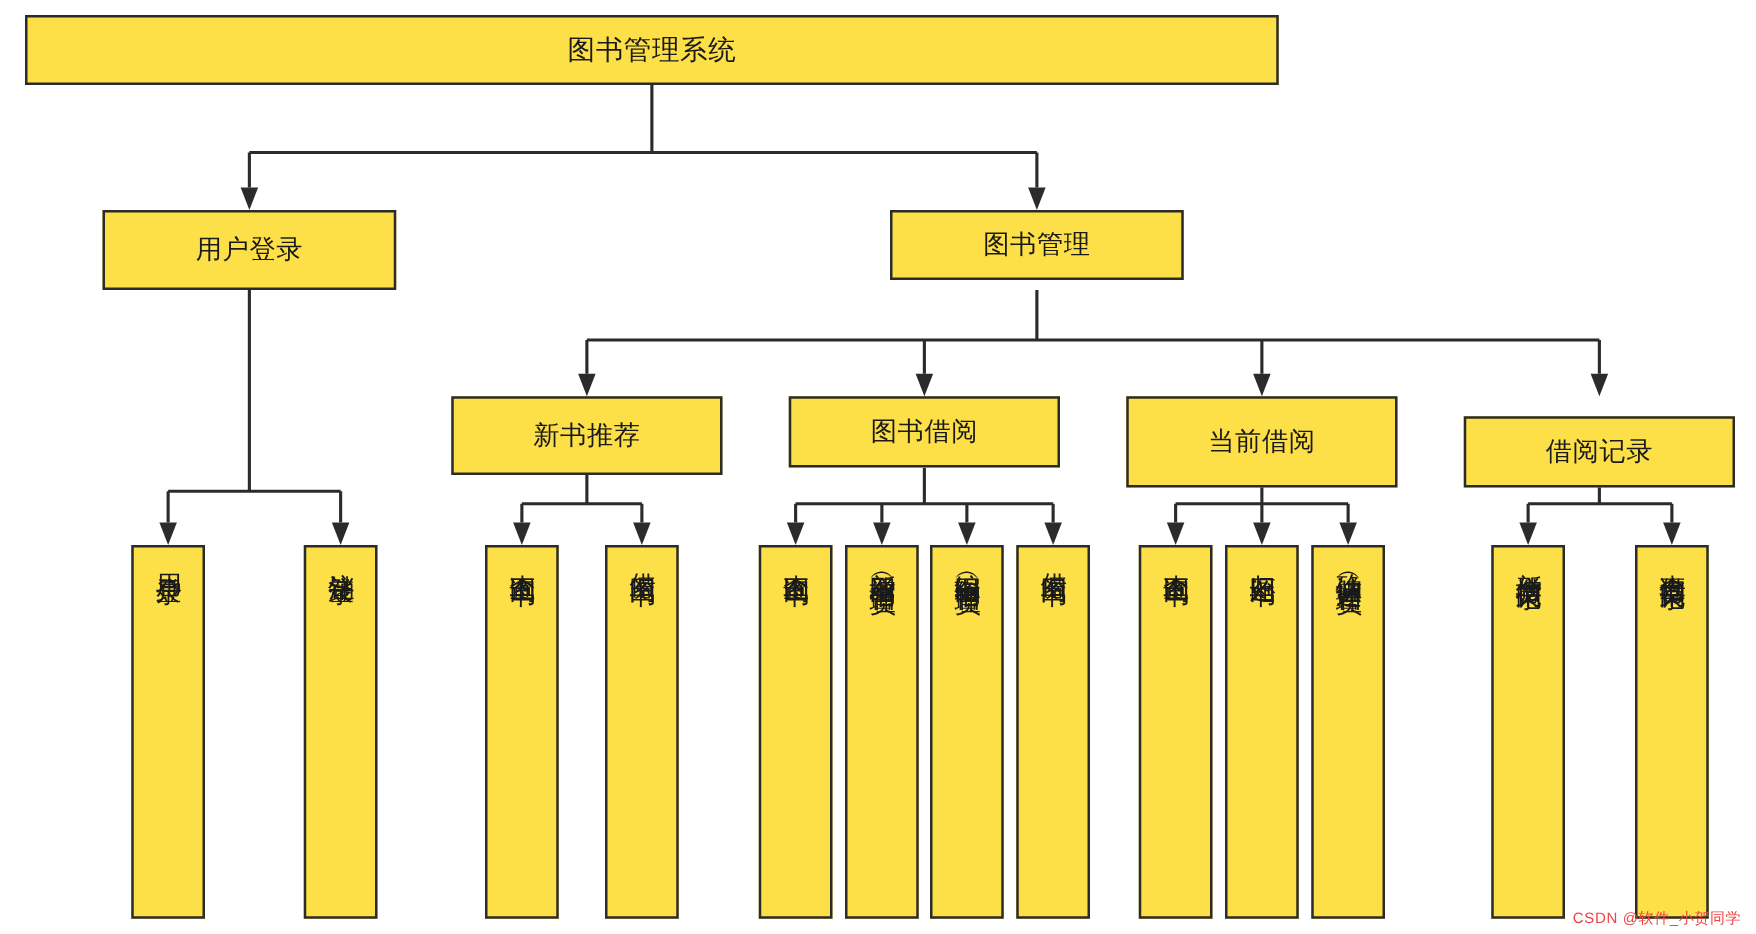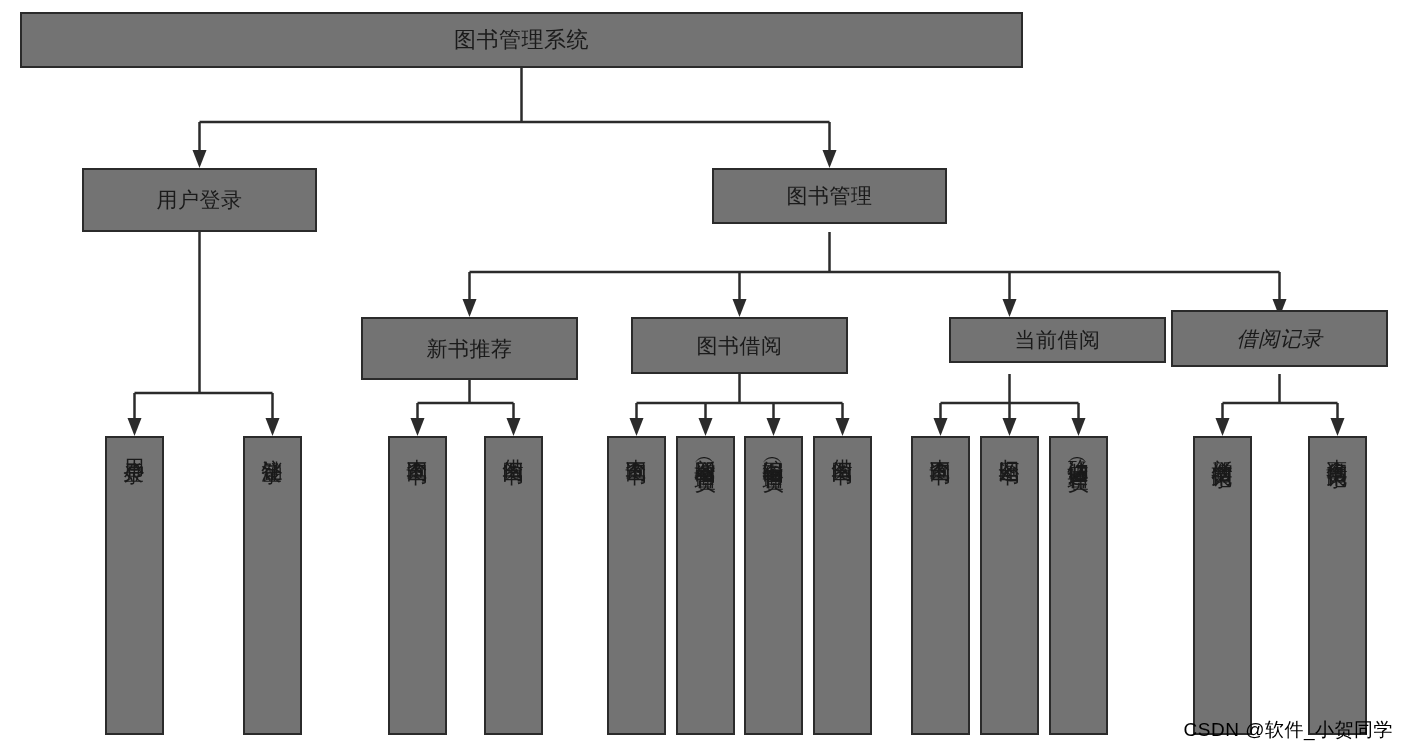--- a/index.html
+++ b/index.html
@@ -15,21 +15,21 @@
     position: relative;
     width: 1405px;
     height: 747px;
     background: #ffffff;
     overflow: hidden;
   }
   
   .node {
     position: absolute;
     box-sizing: border-box;
-    background: #737373;
+    background: #fde047;
     border: 2.5px solid #2b2b2b;
     display: flex;
     align-items: center;
     justify-content: center;
     color: #1a1a1a;
   }
   .node .label {
     display: block;
     text-align: center;
     line-height: 1.12;
@@ -72,22 +72,22 @@
     fill: none;
   }
   #wires polygon {
     fill: #2b2b2b;
   }
   
   .watermark {
     position: absolute;
     right: 12px;
     bottom: 4px;
-    font-size: 19px;
-    color: #000000;
+    font-size: 12px;
+    color: #ef4444;
     letter-spacing: 0.5px;
     white-space: nowrap;
     user-select: none;
   }
 </style>
 </head>
 <body>
 
 <div id="canvas">
 
@@ -166,25 +166,25 @@
   </div>
 
   <div class="node h" style="left:361px; top:317px; width:217px; height:63px;">
     <span class="label">新书推荐</span>
   </div>
 
   <div class="node h" style="left:631px; top:317px; width:217px; height:57px;">
     <span class="label">图书借阅</span>
   </div>
 
-  <div class="node h" style="left:901px; top:317px; width:217px; height:46px;margin-left:48px;">
+  <div class="node h" style="left:901px; top:317px; width:217px; height:73px;">
     <span class="label">当前借阅</span>
   </div>
 
-  <div class="node h" style="left:1171px; top:310px; width:217px; height:57px;font-style:italic;">
+  <div class="node h" style="left:1171px; top:333px; width:217px; height:57px;">
     <span class="label">借阅记录</span>
   </div>
 
   <div class="node v" style="left:105px; top:436px; width:59px; height:299px;">
     <span class="label">用户登录</span>
   </div>
 
   <div class="node v" style="left:243px; top:436px; width:59px; height:299px;">
     <span class="label">注销登录</span>
   </div>

